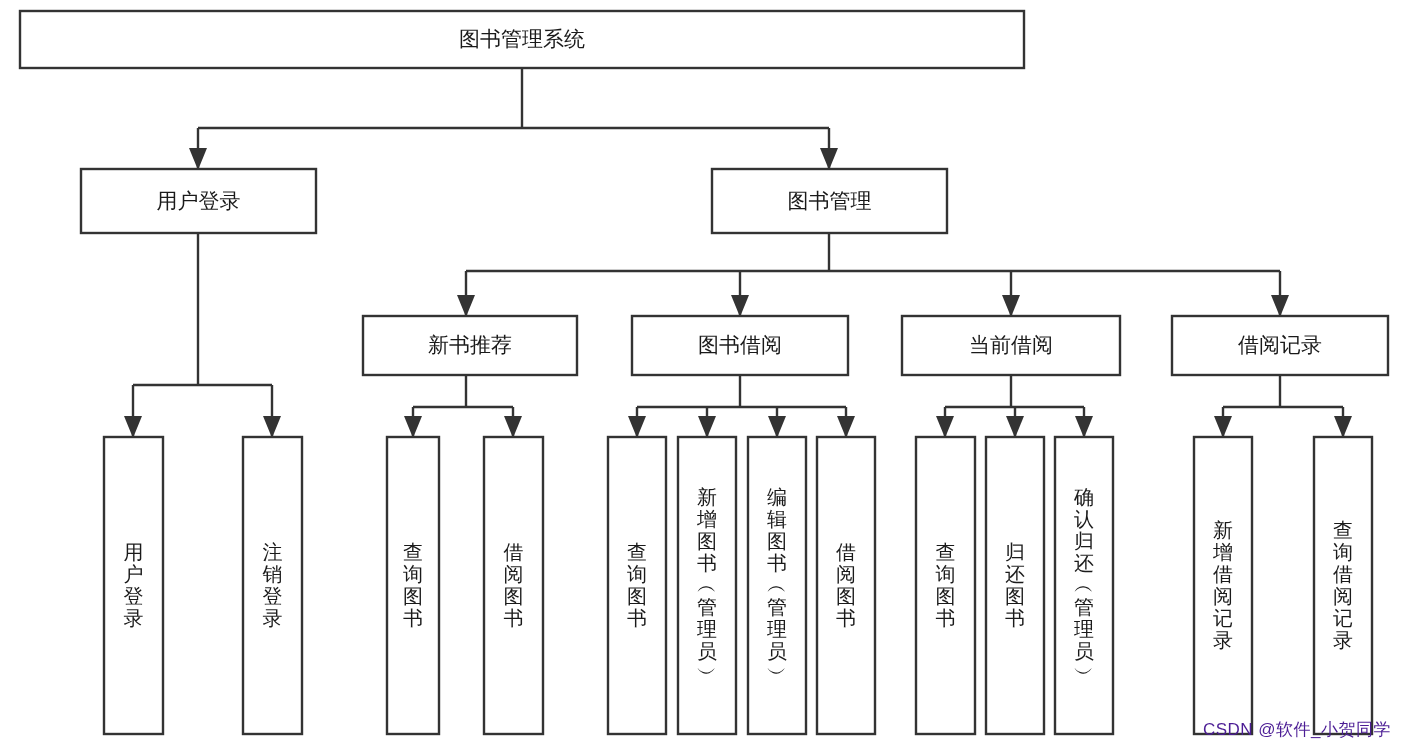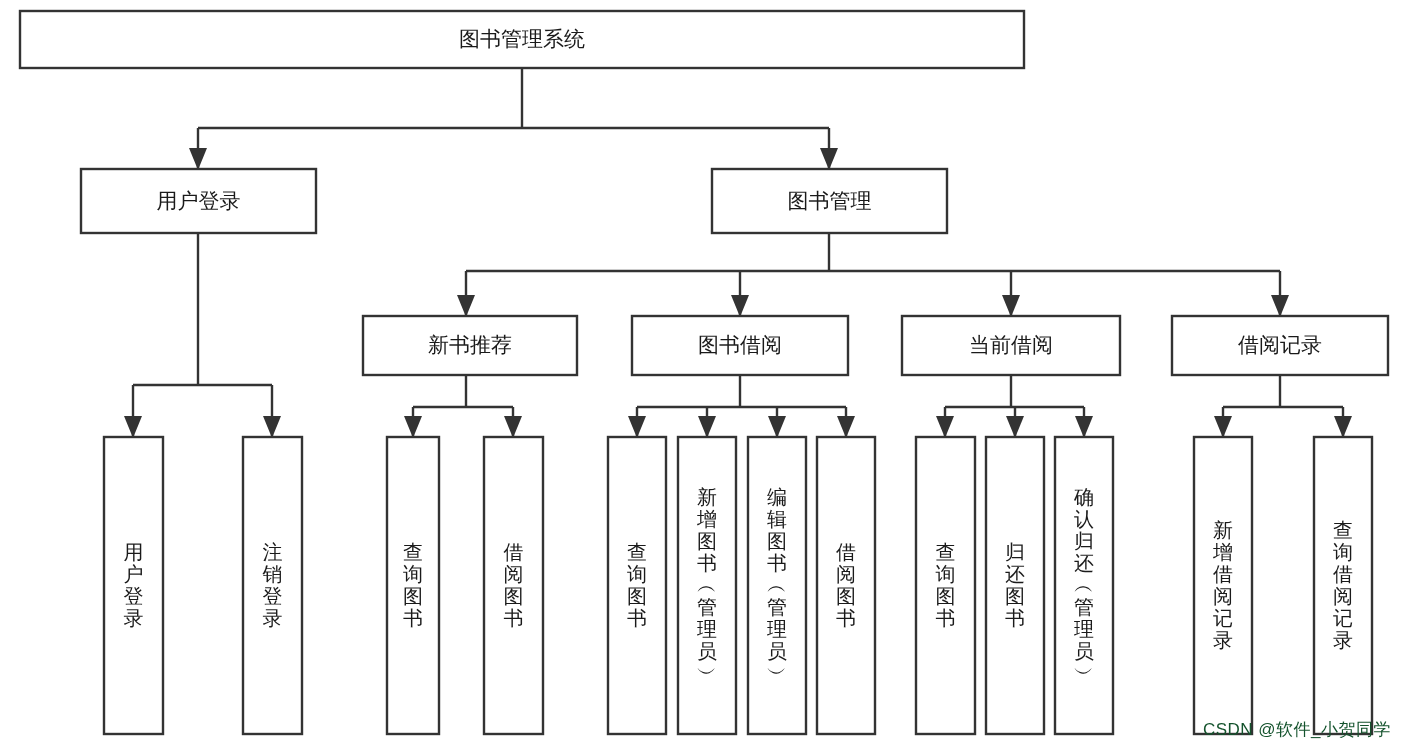--- a/index.html
+++ b/index.html
@@ -53,21 +53,21 @@
   .arrow-head {
     fill: #333333;
     stroke: none;
   }
   .watermark {
     position: absolute;
     right: 14px;
     bottom: 6px;
     font-family: "Liberation Sans", "DejaVu Sans", sans-serif;
     font-size: 17px;
-    color: #14532d;
+    color: #4c1d95;
     white-space: nowrap;
     letter-spacing: 0.5px;
   }
 </style>
 </head>
 <body>
 
 <div id="diagram-root">
   <svg class="flowchart" viewBox="0 0 1405 747" xmlns="http://www.w3.org/2000/svg">
     <g id="connectors-layer">

